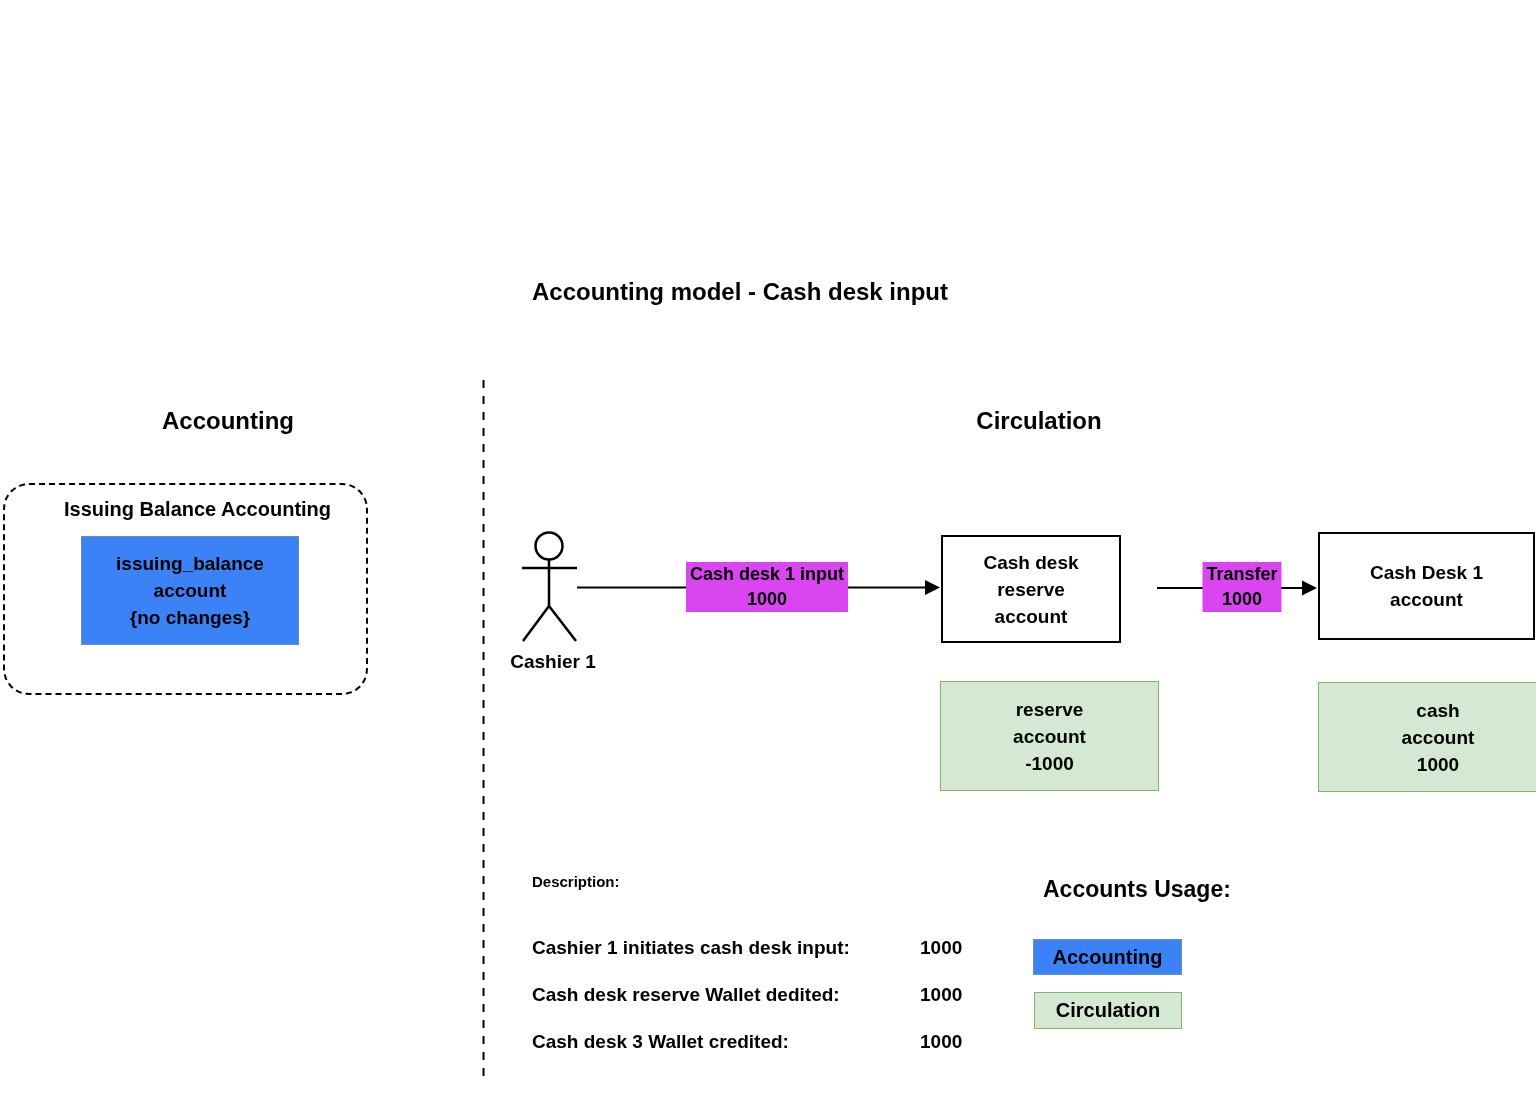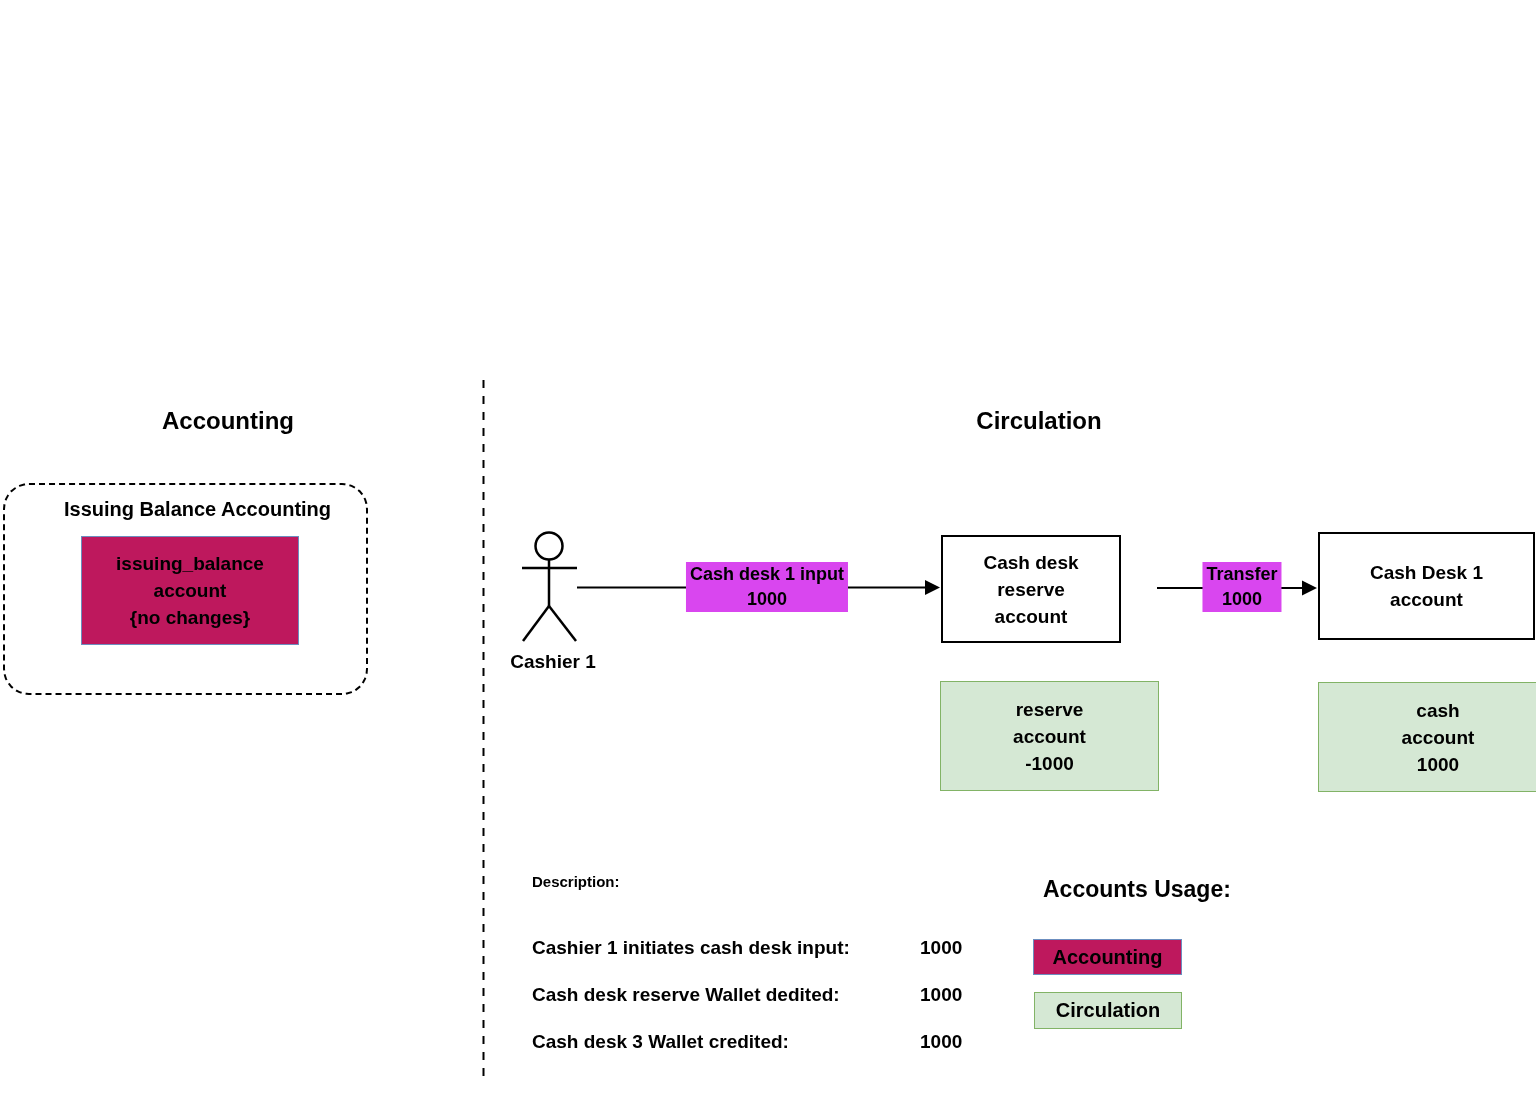--- a/index.html
+++ b/index.html
@@ -36,21 +36,21 @@
     font-size: 20px; text-align: center;
   }
 
   .node {
     box-sizing: border-box;
     display: flex; align-items: center; justify-content: center;
     text-align: center;
     font-size: 19px; line-height: 27px;
     white-space: pre-line;
   }
-  .node-blue  { background: #be185d; border: 1.6px solid #6c8ebf; }
+  .node-blue  { background: #3b82f6; border: 1.6px solid #6c8ebf; }
   .node-green { background: #d5e8d4; border: 1.6px solid #82b366; }
   .node-white { background: #ffffff; border: 2px solid #000000; }
 
   .issuing-box   { left: 81px;  top: 536px; width: 218px; height: 109px; }
   .reserve-box   { left: 941px; top: 535px; width: 180px; height: 108px; }
   .cashdesk-box  { left: 1318px; top: 532px; width: 217px; height: 108px; }
   .reserve-green { left: 940px; top: 681px; width: 219px; height: 110px; }
   .cash-green    { left: 1318px; top: 682px; width: 240px; height: 110px; }
 
   .actor-label {
@@ -109,20 +109,21 @@
       <line x1="577" y1="587.5" x2="926" y2="587.5" stroke="#000" stroke-width="2"></line>
       <polygon points="940,587.5 925,580 925,595" fill="#000"></polygon>
     </g>
 
     <g>
       <line x1="1157" y1="588" x2="1303" y2="588" stroke="#000" stroke-width="2"></line>
       <polygon points="1317,588 1302,580.5 1302,595.5" fill="#000"></polygon>
     </g>
   </svg>
 
+  <div class="abs title layered">Accounting model - Cash desk input</div>
 
   <div class="abs section-header accounting-header layered">Accounting</div>
   <div class="abs section-header circulation-header layered">Circulation</div>
 
   <div class="abs dashed-group layered">
     <div class="group-label">Issuing Balance Accounting</div>
   </div>
   <div class="abs node node-blue issuing-box layered">issuing_balance
 account
 {no changes}</div>

